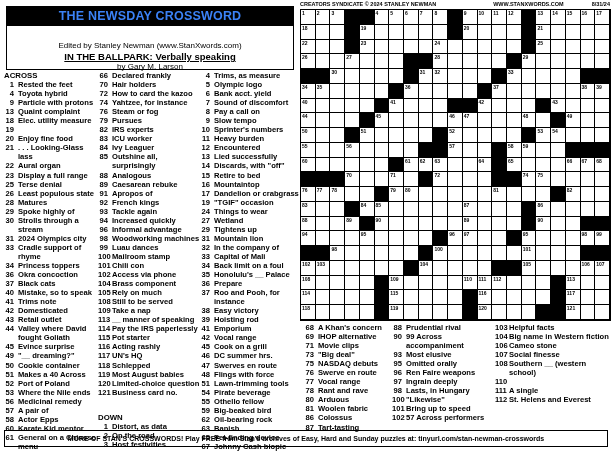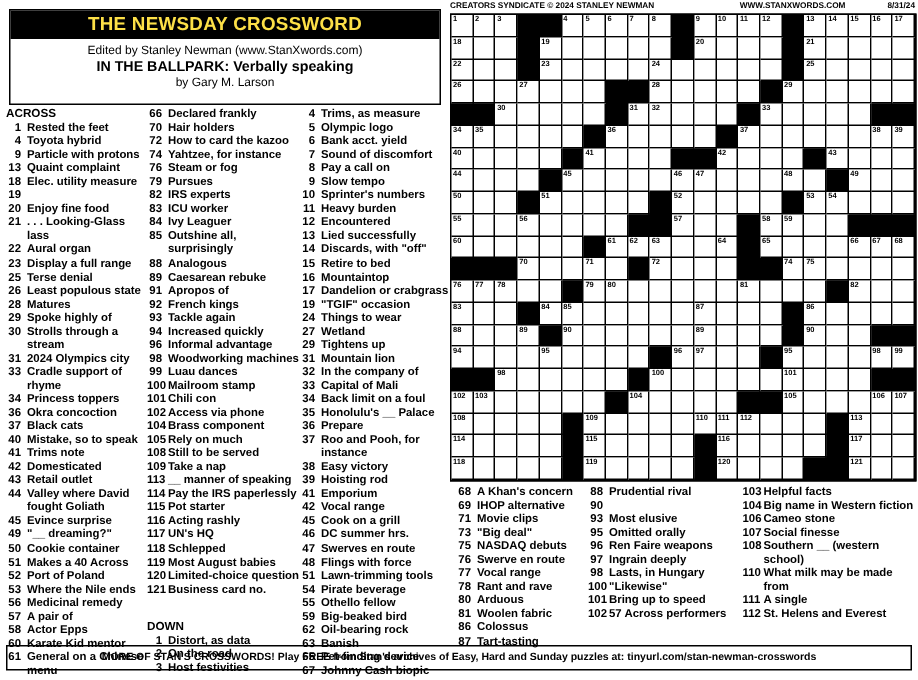--- a/index.html
+++ b/index.html
@@ -1,23 +1,23 @@
 <!DOCTYPE html>
 <html><head>
 <meta charset="utf-8">
 <style>
   * { box-sizing: border-box; margin: 0; padding: 0; }
   html, body { width: 612px; height: 453px; background: #ffffff; overflow: hidden; }
   body { position: relative; font-family: "Liberation Sans", sans-serif; color: #000; }
 
   .header-box { position: absolute; left: 6px; top: 6px; width: 288px; height: 64px; border: 1px solid #000; }
-  .title-bar { background: #000; color: #fde047; height: 19px; line-height: 19px; text-align: center;
+  .title-bar { background: #000; color: #3b82f6; height: 19px; line-height: 19px; text-align: center;
                font-weight: bold; font-size: 12.5px; letter-spacing: 0.2px; }
-  .editor-line { text-align: center; font-size: 8px; margin-top: 3px; line-height: 10px; }
-  .theme-line { text-align: center; font-size: 9.5px; font-weight: bold; line-height: 11px; }
+  .editor-line { text-align: center; font-size: 8px; margin-top: 15px; line-height: 10px; }
+  .theme-line { text-align: center; font-size: 9.5px; font-weight: bold; line-height: 11px; text-decoration: underline; }
   .byline { text-align: center; font-size: 8px; line-height: 10px; }
 
   .clue-col { position: absolute; font-size: 7.6px; line-height: 9.05px; }
   .clue-col .section { font-weight: bold; font-size: 7.8px; margin-bottom: 0px; }
   .clue-col .section.down { margin-top: 16px; }
   .clue { display: flex; }
   .clue .num { width: 14px; text-align: right; padding-right: 4px; flex-shrink: 0; font-weight: bold; }
   .clue .txt { flex: 1; font-weight: bold; }
 
   .col1 { left: 4px; top: 71px; width: 96px; }
@@ -576,20 +576,21 @@
       <span class="txt">Tart-tasting</span>
     </div>
   </div>
 <div class="clue-col col5" id="c5">
     <div class="clue">
       <span class="num">88</span>
       <span class="txt">Prudential rival</span>
     </div>
     <div class="clue">
       <span class="num">90</span>
+      <span class="txt">99 Across accompaniment</span>
     </div>
     <div class="clue">
       <span class="num">93</span>
       <span class="txt">Most elusive</span>
     </div>
     <div class="clue">
       <span class="num">95</span>
       <span class="txt">Omitted orally</span>
     </div>
     <div class="clue">
@@ -633,21 +634,20 @@
     <div class="clue">
       <span class="num">107</span>
       <span class="txt">Social finesse</span>
     </div>
     <div class="clue">
       <span class="num">108</span>
       <span class="txt">Southern __ (western school)</span>
     </div>
     <div class="clue">
       <span class="num">110</span>
-      <span class="txt">What milk may be made from</span>
     </div>
     <div class="clue">
       <span class="num">111</span>
       <span class="txt">A single</span>
     </div>
     <div class="clue">
       <span class="num">112</span>
       <span class="txt">St. Helens and Everest</span>
     </div>
   </div>

